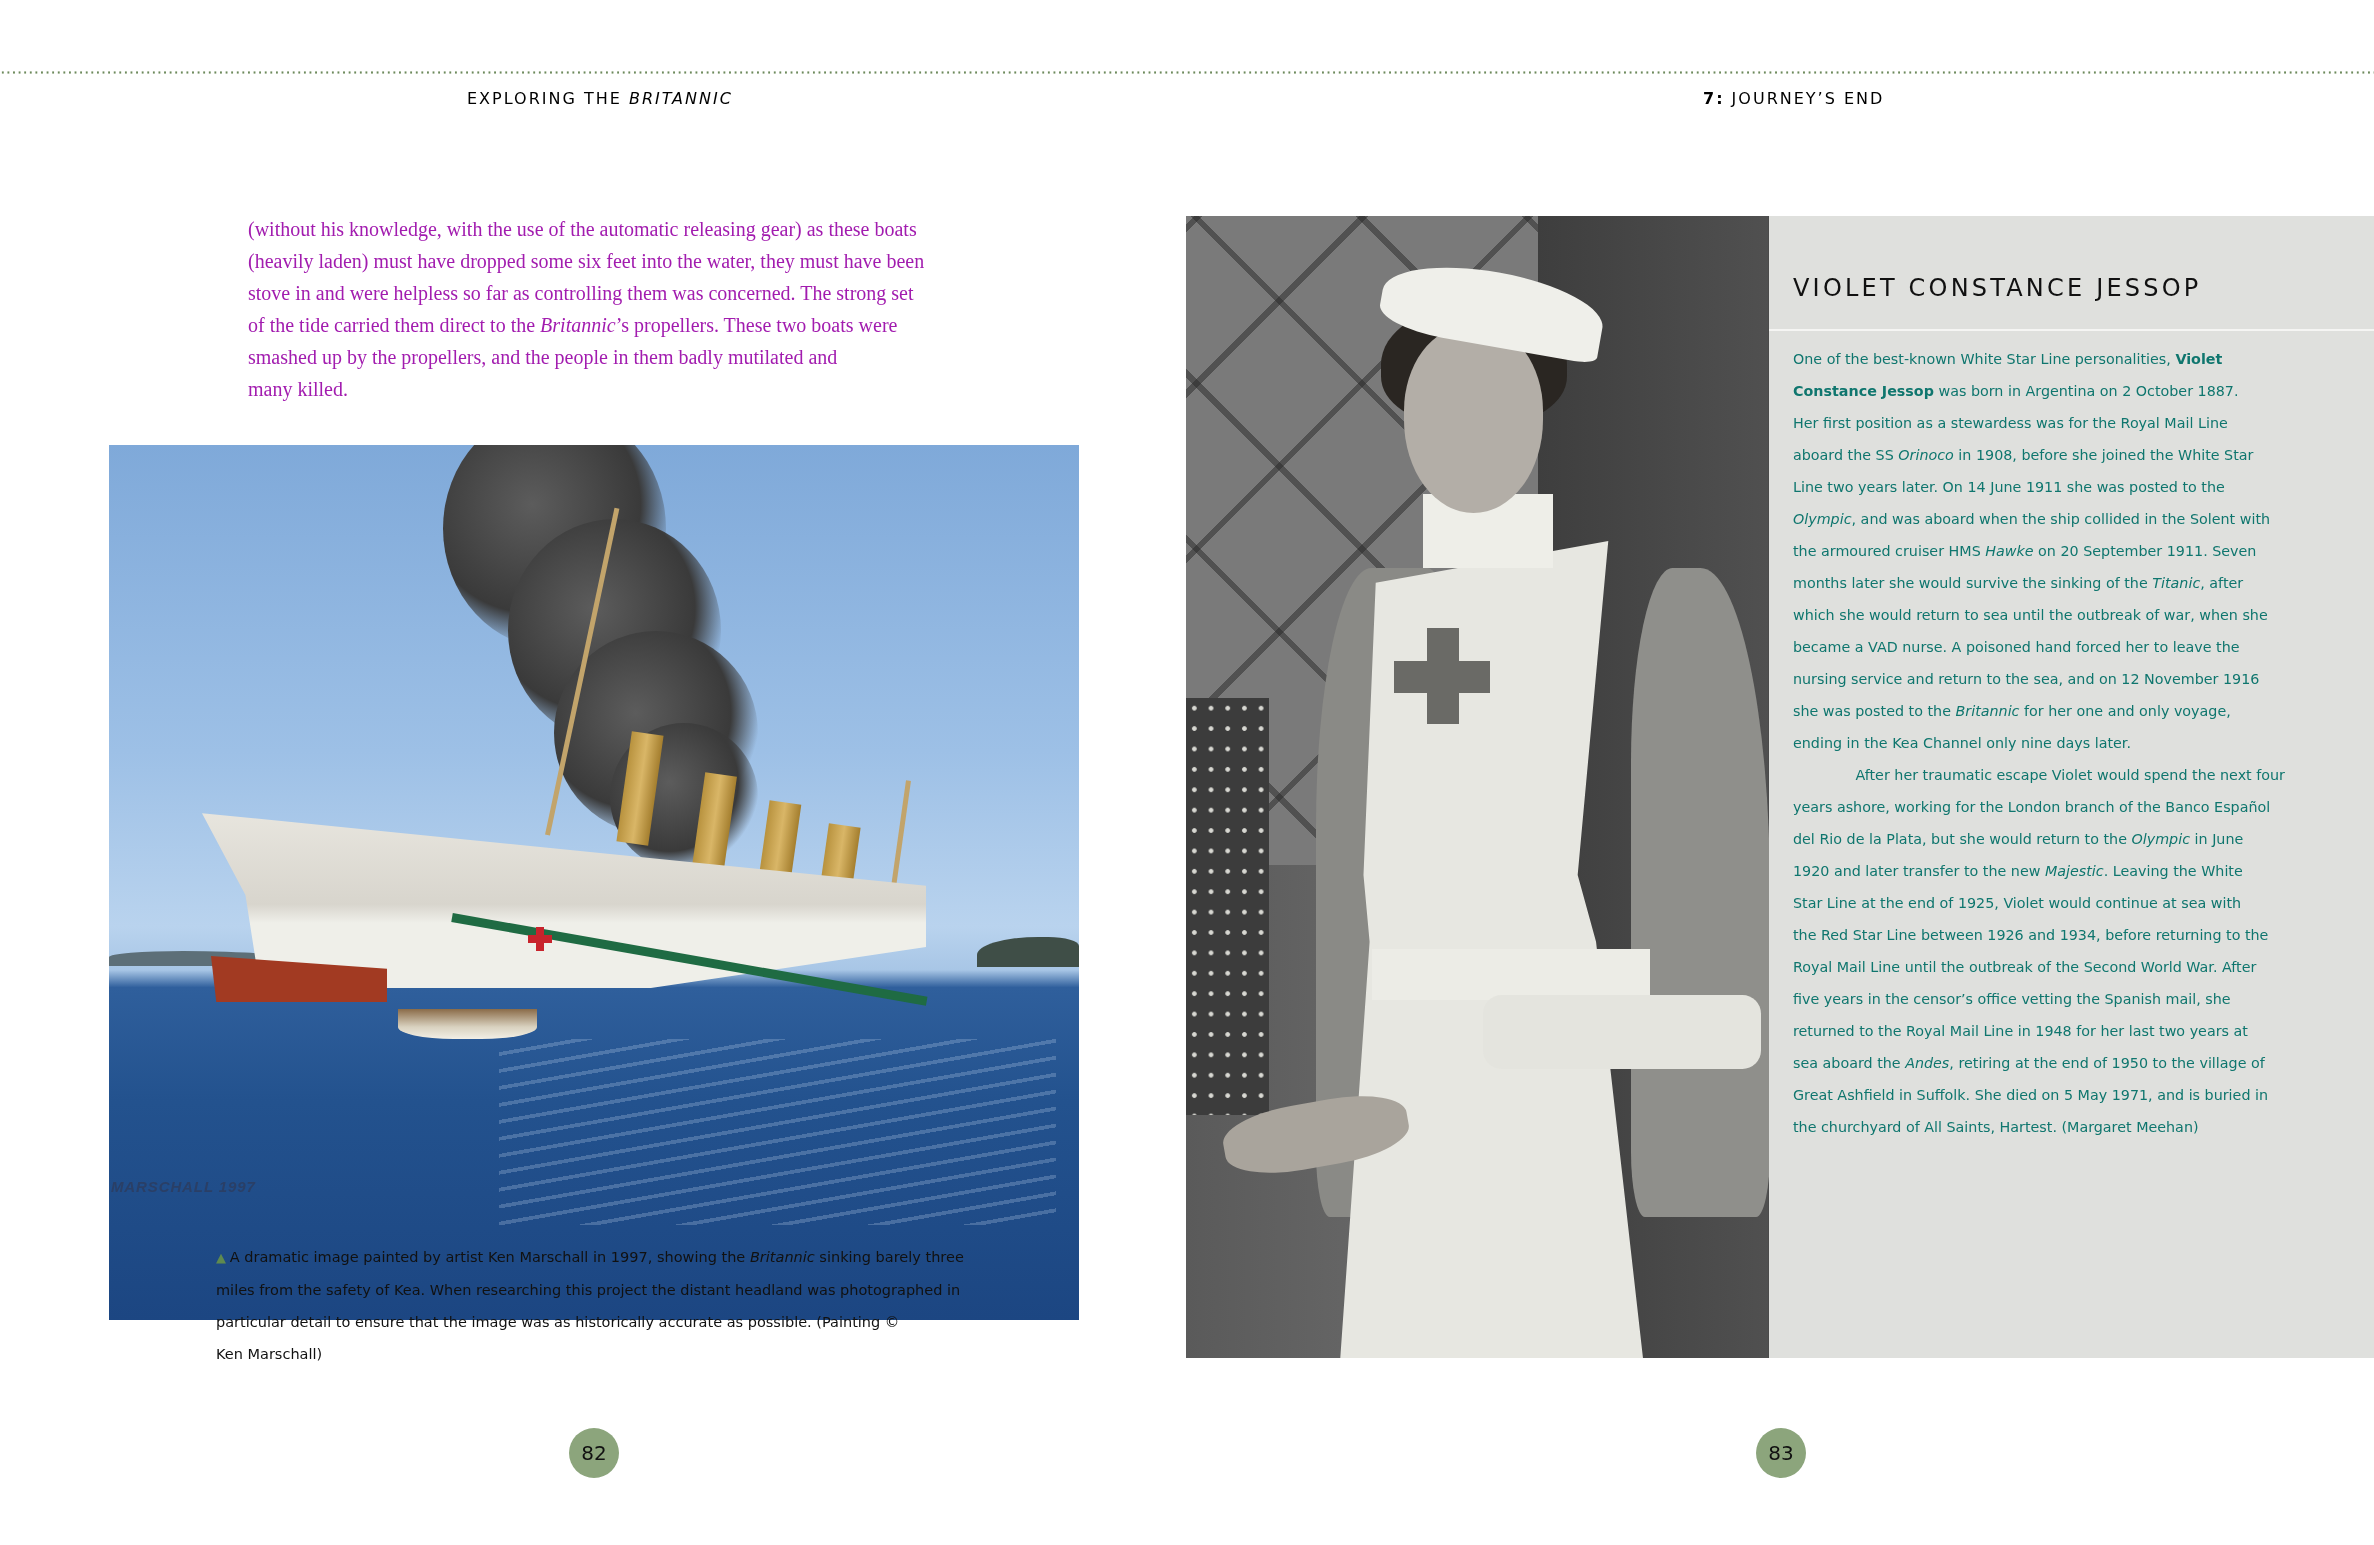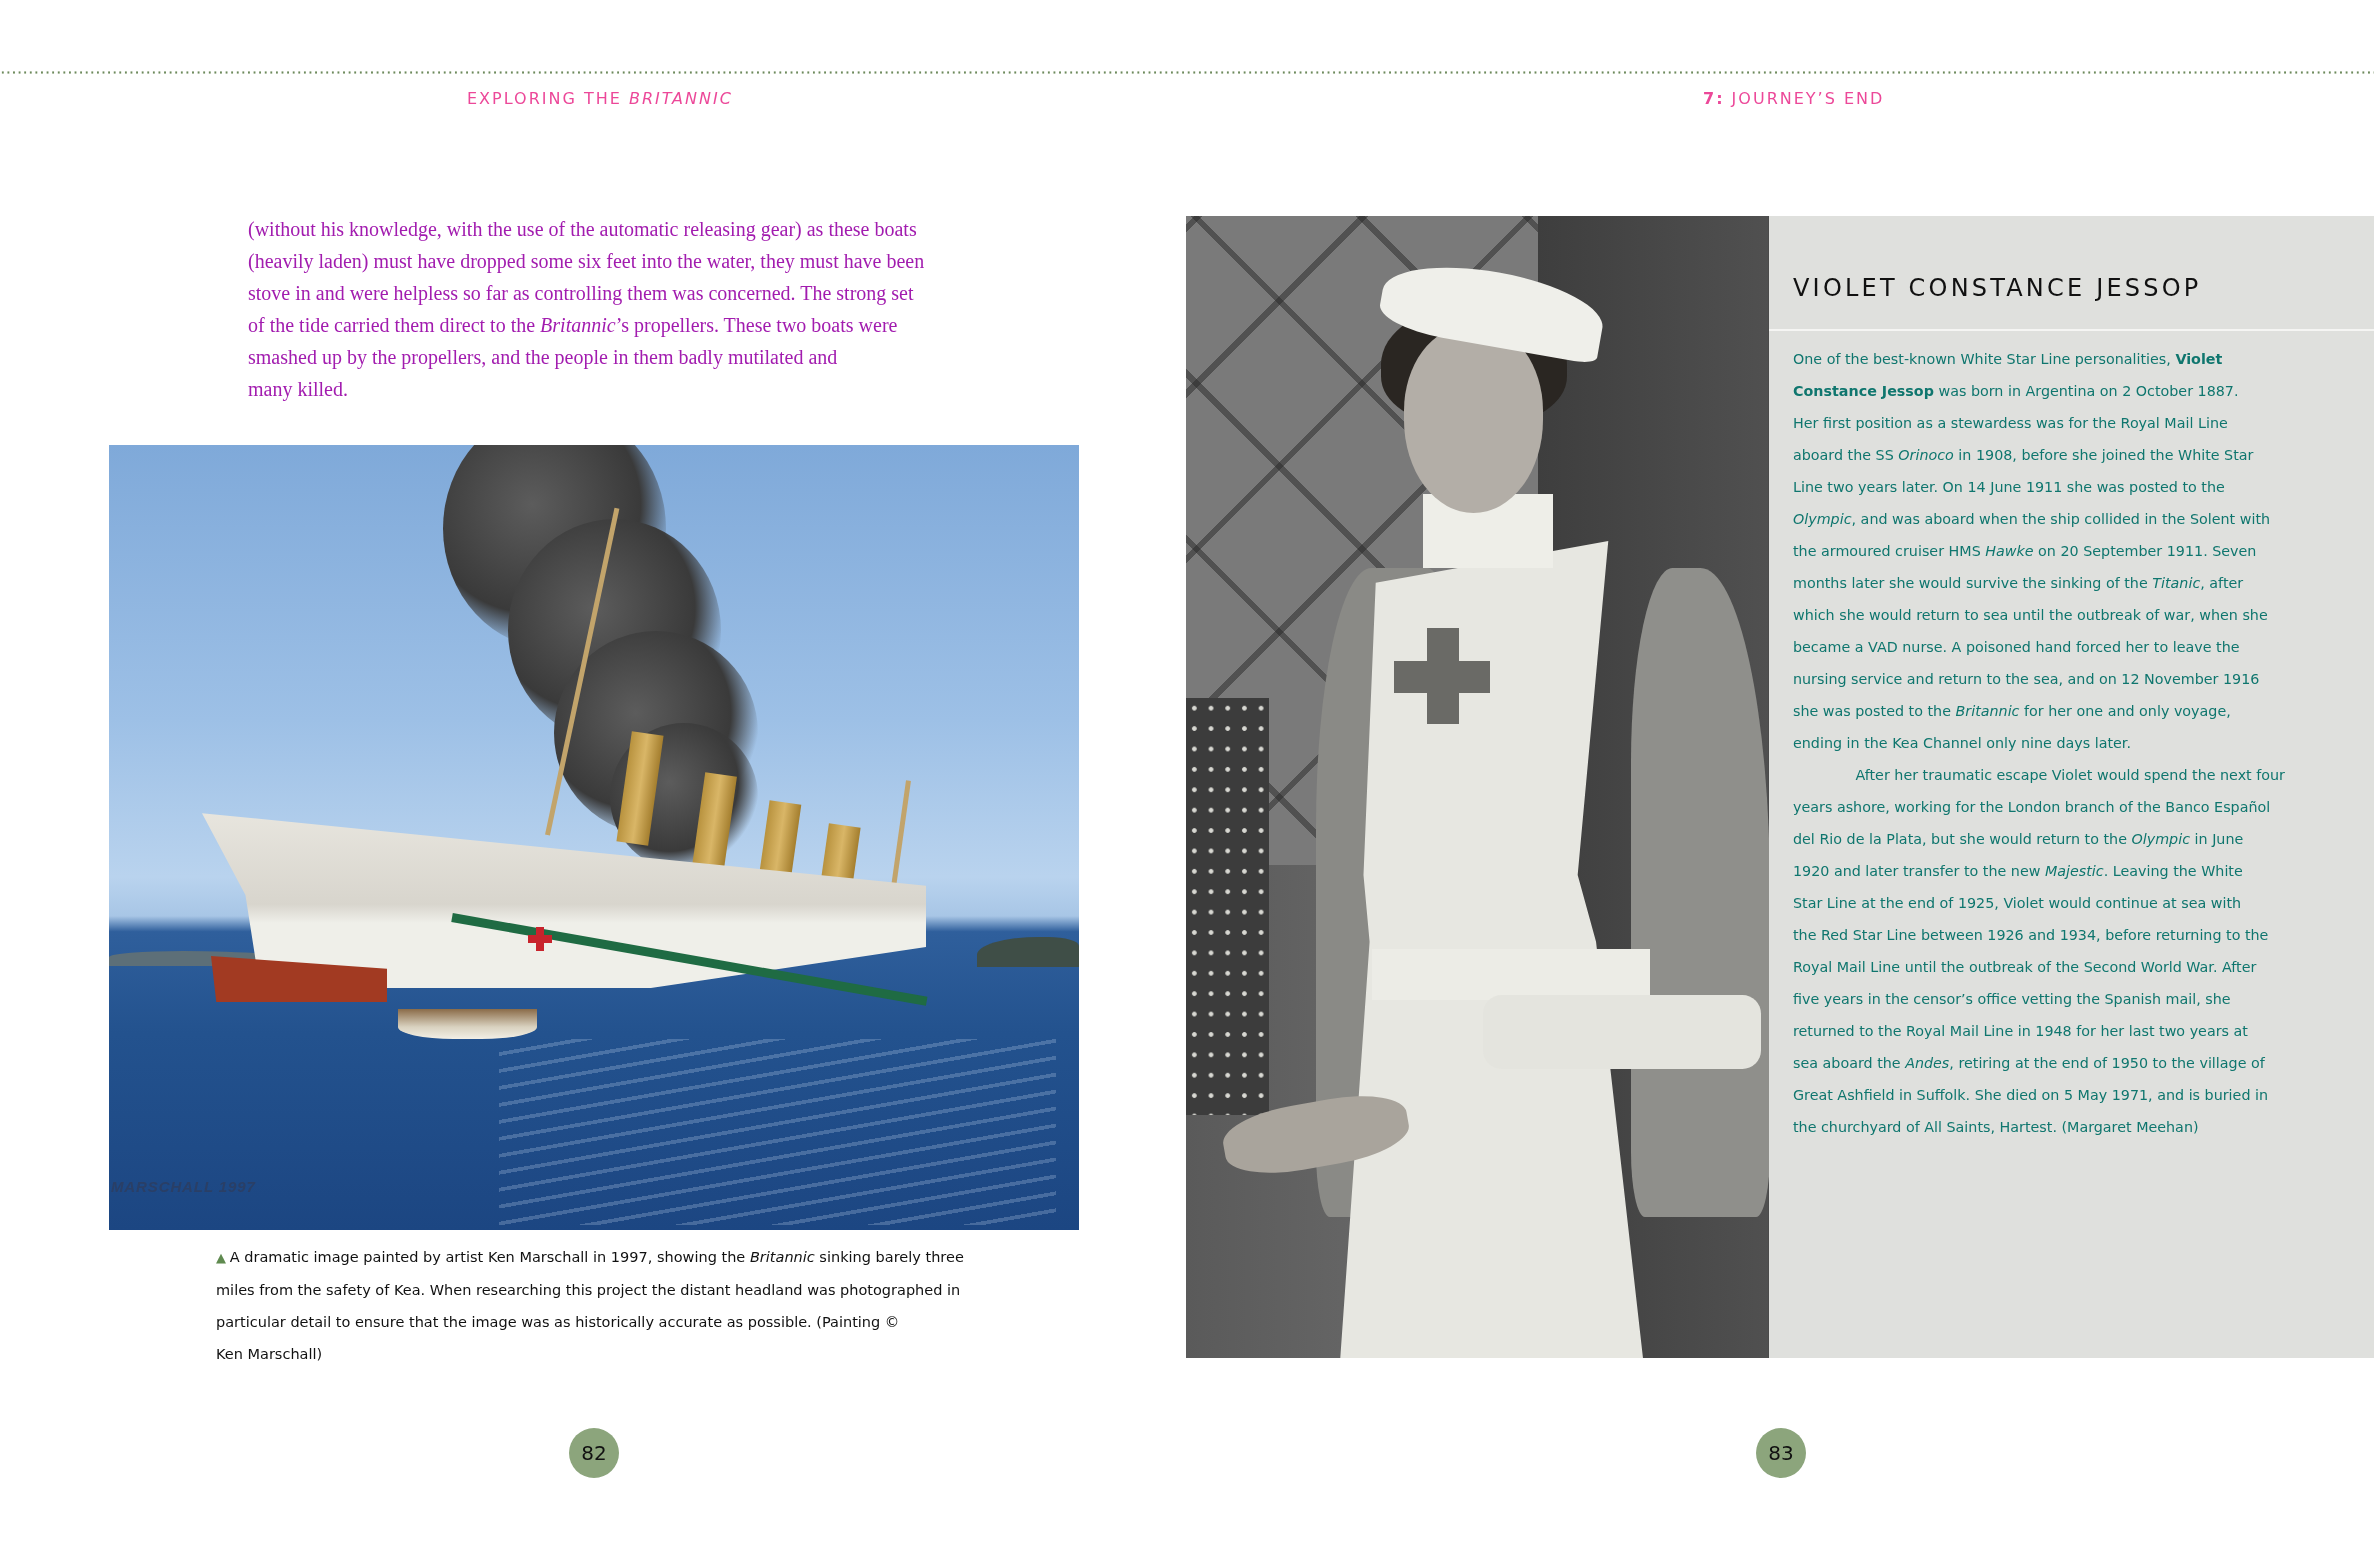--- a/index.html
+++ b/index.html
@@ -7,37 +7,37 @@
     width: 2375px; height: 1545px; position: relative; overflow: hidden;
     background: #ffffff; font-family: "DejaVu Sans", sans-serif; color: #1a1a1a;
   }
   .dotted-rule {
     position: absolute; left: 0; top: 71px; width: 2375px; height: 2.8px;
     background-image: radial-gradient(circle, #6d8a5c 1px, transparent 1.3px);
     background-size: 5.6px 2.8px; background-repeat: repeat-x;
   }
   .running-head {
     position: absolute; top: 89px; font-family: "DejaVu Sans", sans-serif;
-    font-size: 16px; letter-spacing: 2px; color: #ec4899; white-space: nowrap;
+    font-size: 16px; letter-spacing: 2px; color: #000000; white-space: nowrap;
     text-transform: uppercase;
   }
   .running-head.left { left: 467px; }
   .running-head.right { left: 1703px; }
   .running-head b { font-weight: bold; }
   .running-head i { font-style: italic; }
 
   .body-text {
     position: absolute; left: 248px; top: 213px; width: 733px;
     font-family: "Liberation Serif", serif; font-size: 20px; line-height: 32px;
     color: #a21caf;
   }
   .body-text p { margin: 0; }
 
   .painting {
-    position: absolute; left: 109px; top: 445px; width: 970px; height: 785px;
+    position: absolute; left: 109px; top: 445px; width: 970px; height: 875px;
     overflow: hidden;
     background: linear-gradient(180deg, #7fa9d9 0%, #9dc0e6 35%, #b9d3ee 55%, #a8c6e6 60%, #2f5f9c 62%, #23528e 75%, #1c4682 100%);
   }
   .painting .smoke {
     position: absolute; border-radius: 50%;
     background: radial-gradient(circle at 40% 40%, #5c5c5c 0%, #3a3a3a 55%, rgba(40,40,40,0) 72%);
   }
   .painting .land-l { position:absolute; left:0; top:506px; width:186px; height:15px; background:#5d6f78; border-radius: 40% 60% 0 0; }
   .painting .land-r { position:absolute; right:0; top:492px; width:102px; height:30px; background:#3f4e47; border-radius: 60% 30% 0 0; }
   .painting .hull {

